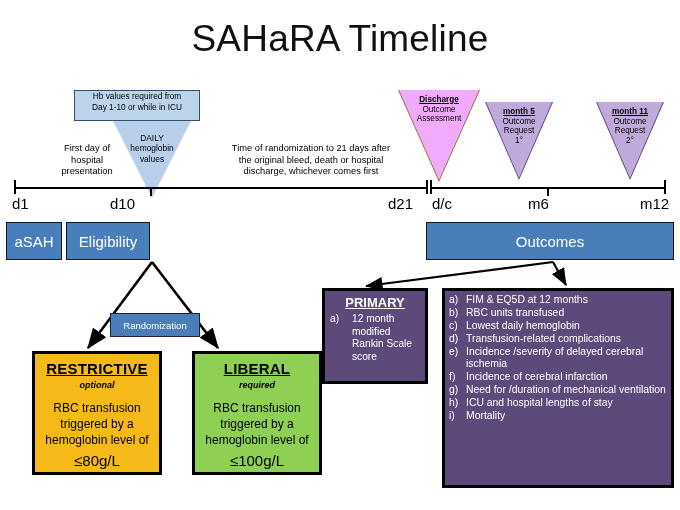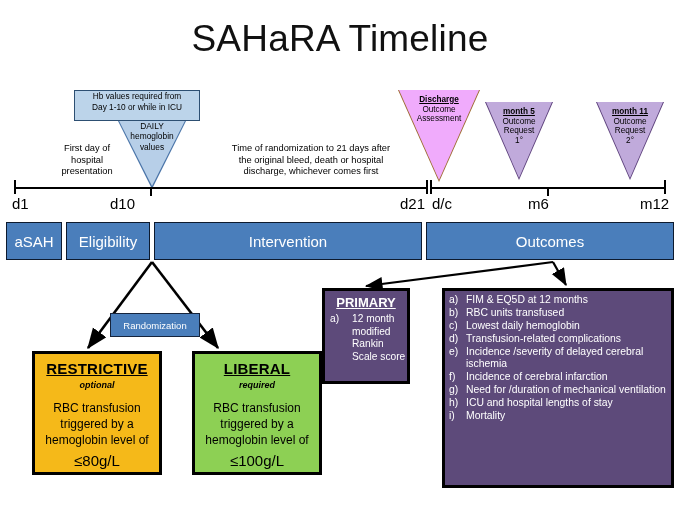--- a/index.html
+++ b/index.html
@@ -22,21 +22,21 @@
 
   
   .tri{ -webkit-clip-path:polygon(0 0,100% 0,50% 100%);
         clip-path:polygon(0 0,100% 0,50% 100%);}
   .tri-inner{position:absolute;left:0;right:0;top:4px;text-align:center;
              font-size:8.2px;line-height:9.6px;}
   .tri-title{text-decoration:underline;font-weight:700;}
 
   
   #tri-daily-border{left:110px;top:105px;width:84px;height:84px;background:#4a74a8;}
-  #tri-daily{left:111px;top:105px;width:82px;height:81px;background:#b7cfe8;}
+  #tri-daily{left:111px;top:117px;width:82px;height:81px;background:#b7cfe8;}
   #tri-daily .tri-inner{top:16px;font-size:8.4px;line-height:10.4px;}
 
   #hbbox{left:74px;top:90px;width:126px;height:31px;background:#bcd4ea;
          border:1.2px solid #2d4f72;box-sizing:border-box;
          font-size:8.3px;line-height:10.5px;text-align:center;
          display:flex;align-items:flex-start;justify-content:center;padding:0 3px;}
 
   #tri-dc-border{left:398px;top:90px;width:82px;height:92px;background:#9c6a2e;}
   #tri-dc{left:399px;top:90px;width:80px;height:90px;background:#f0abfc;}
   #tri-dc .tri-inner{top:5px;}
@@ -69,21 +69,21 @@
   #arm-restrictive{left:32px;width:130px;background:#f5b919;}
   #arm-liberal{left:192px;width:130px;background:#8dd054;}
   .arm-title{font-size:15px;font-weight:700;text-decoration:underline;letter-spacing:.2px;}
   .arm-sub{font-size:9px;font-style:italic;font-weight:700;margin-top:3px;}
   .arm-body{font-size:12px;line-height:16px;margin-top:10px;}
   .arm-thresh{font-size:15px;font-weight:400;margin-top:4px;}
 
   
   .purplebox{background:#5d4a7a;border:3px solid #000;box-sizing:border-box;
              color:#fff;top:288px;}
-  #box-primary{left:322px;width:88px;height:96px;}
+  #box-primary{left:322px;width:106px;height:96px;}
   #box-secondary{left:442px;width:232px;height:200px;}
   .pbox-title{text-align:center;font-size:13px;font-weight:700;
               text-decoration:underline;margin-top:4px;}
   .olist{margin:3px 0 0 0;padding:0;list-style:none;}
   .olist li{display:flex;font-size:10.4px;line-height:12.4px;margin-bottom:.5px;}
   .olist .mk{width:17px;flex:0 0 17px;text-align:left;padding-left:4px;}
   .olist .tx{flex:1;}
   #box-primary .olist li{font-size:10.2px;line-height:12.6px;}
   #box-primary .mk{width:22px;flex:0 0 22px;padding-left:5px;}
 </style>
@@ -149,33 +149,30 @@
 
   <div class="abs tick" style="left:14px;top:180px;height:14px;"></div>
   <div class="abs tick" style="left:150px;top:187px;height:9px;"></div>
   <div class="abs tick" style="left:426px;top:180px;height:14px;"></div>
   <div class="abs tick" style="left:430px;top:180px;height:14px;"></div>
   <div class="abs tick" style="left:547px;top:187px;height:9px;"></div>
   <div class="abs tick" style="left:664px;top:180px;height:14px;"></div>
 
   <div class="abs axislabel" style="left:12px;top:196px;">d1</div>
   <div class="abs axislabel" style="left:110px;top:196px;">d10</div>
-  <div class="abs axislabel" style="left:400px;top:196px;">d21</div>
+  <div class="abs axislabel" style="left:388px;top:196px;">d21</div>
   <div class="abs axislabel" style="left:432px;top:196px;">d/c</div>
   <div class="abs axislabel" style="left:528px;top:196px;">m6</div>
   <div class="abs axislabel" style="left:640px;top:196px;">m12</div>
 
   <div class="abs bluebar" id="bar-asah">
     <span>aSAH</span>
     </div>
   <div class="abs bluebar" id="bar-elig">
     <span>Eligibility</span>
-    </div>
-  <div class="abs bluebar" id="bar-int">
-    <span>Intervention</span>
     </div>
   <div class="abs bluebar" id="bar-out">
     <span>Outcomes</span>
     </div>
 
   <svg class="abs" style="left:0;top:0;width:680px;height:510px;pointer-events:none;">
     <defs>
       <marker id="ah" markerWidth="9" markerHeight="9" refX="7.5" refY="3.2" orient="auto" markerUnits="strokeWidth">
         <path d="M0,0 L8,3.2 L0,6.4 z" fill="#000"></path>
       </marker>

